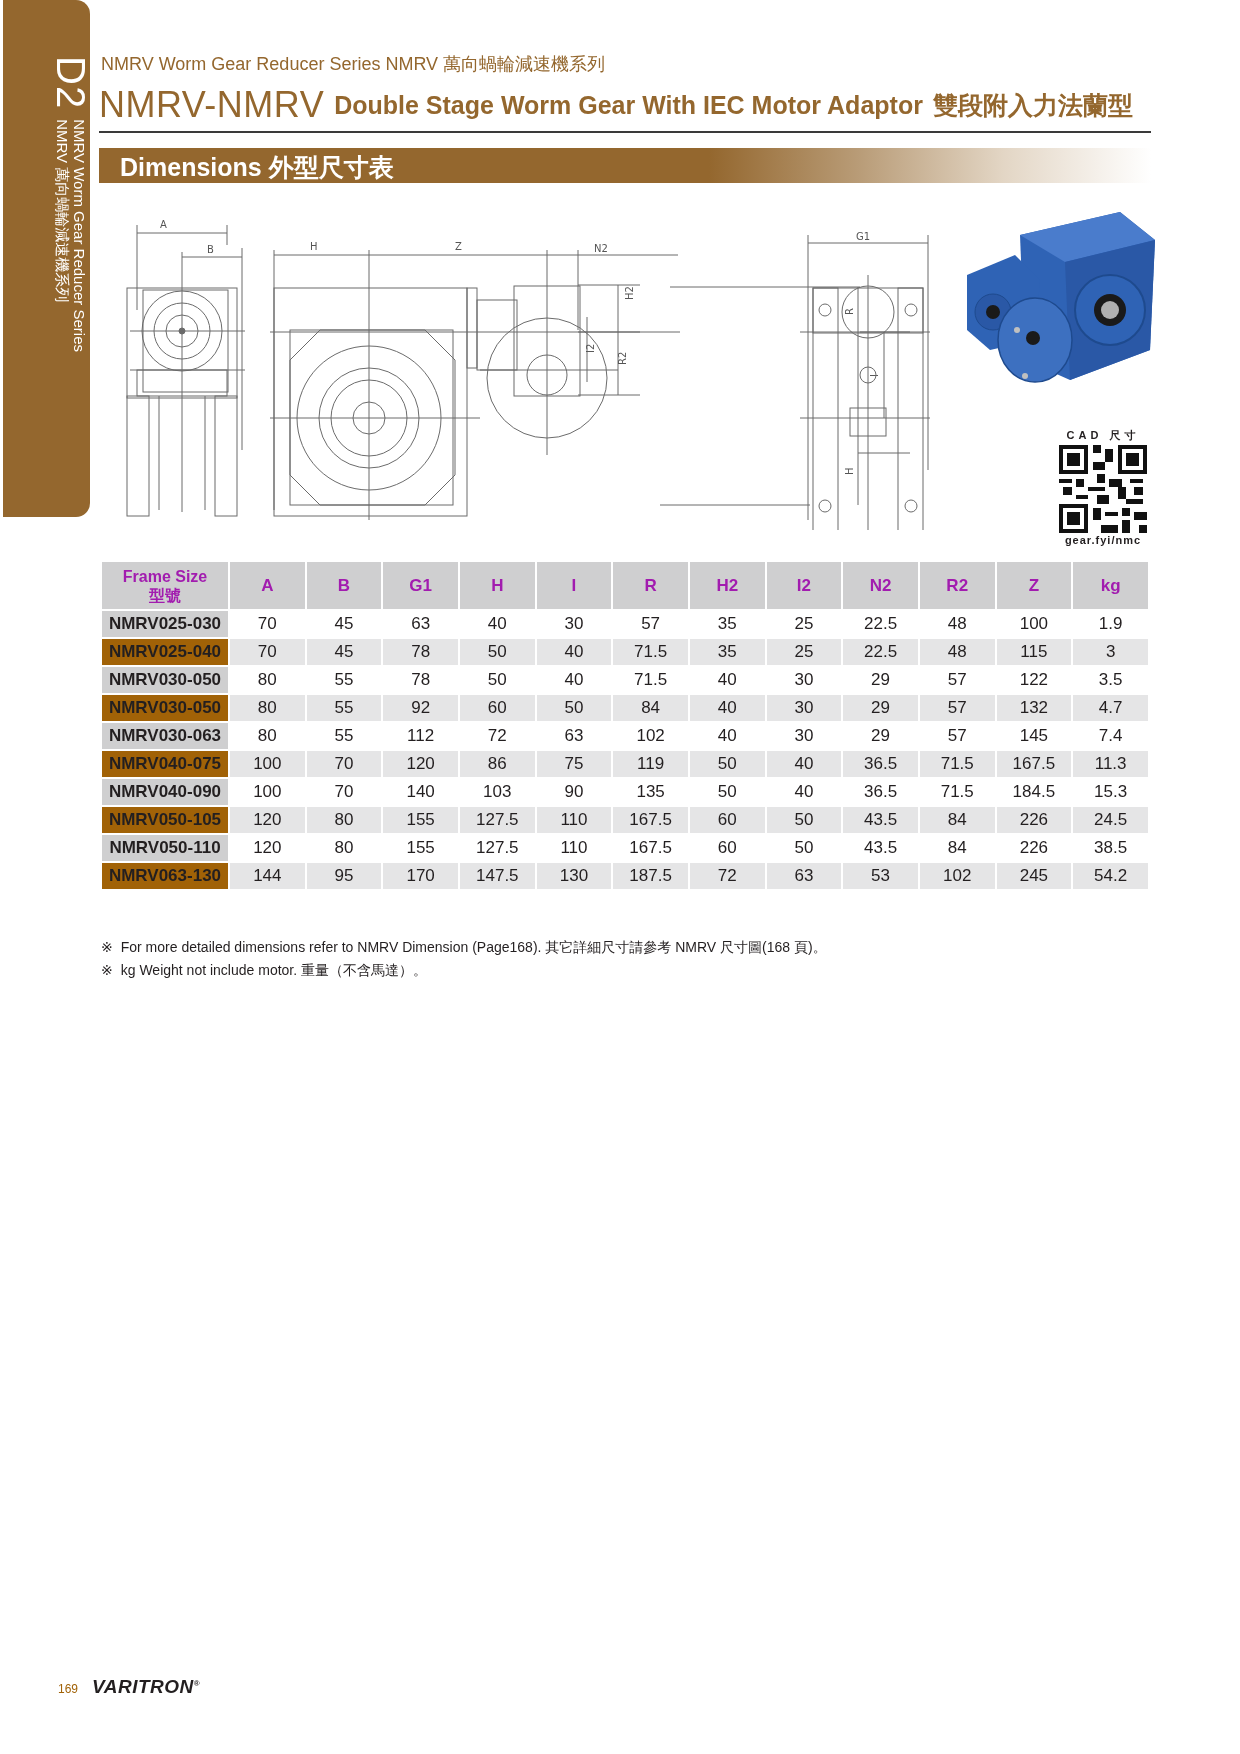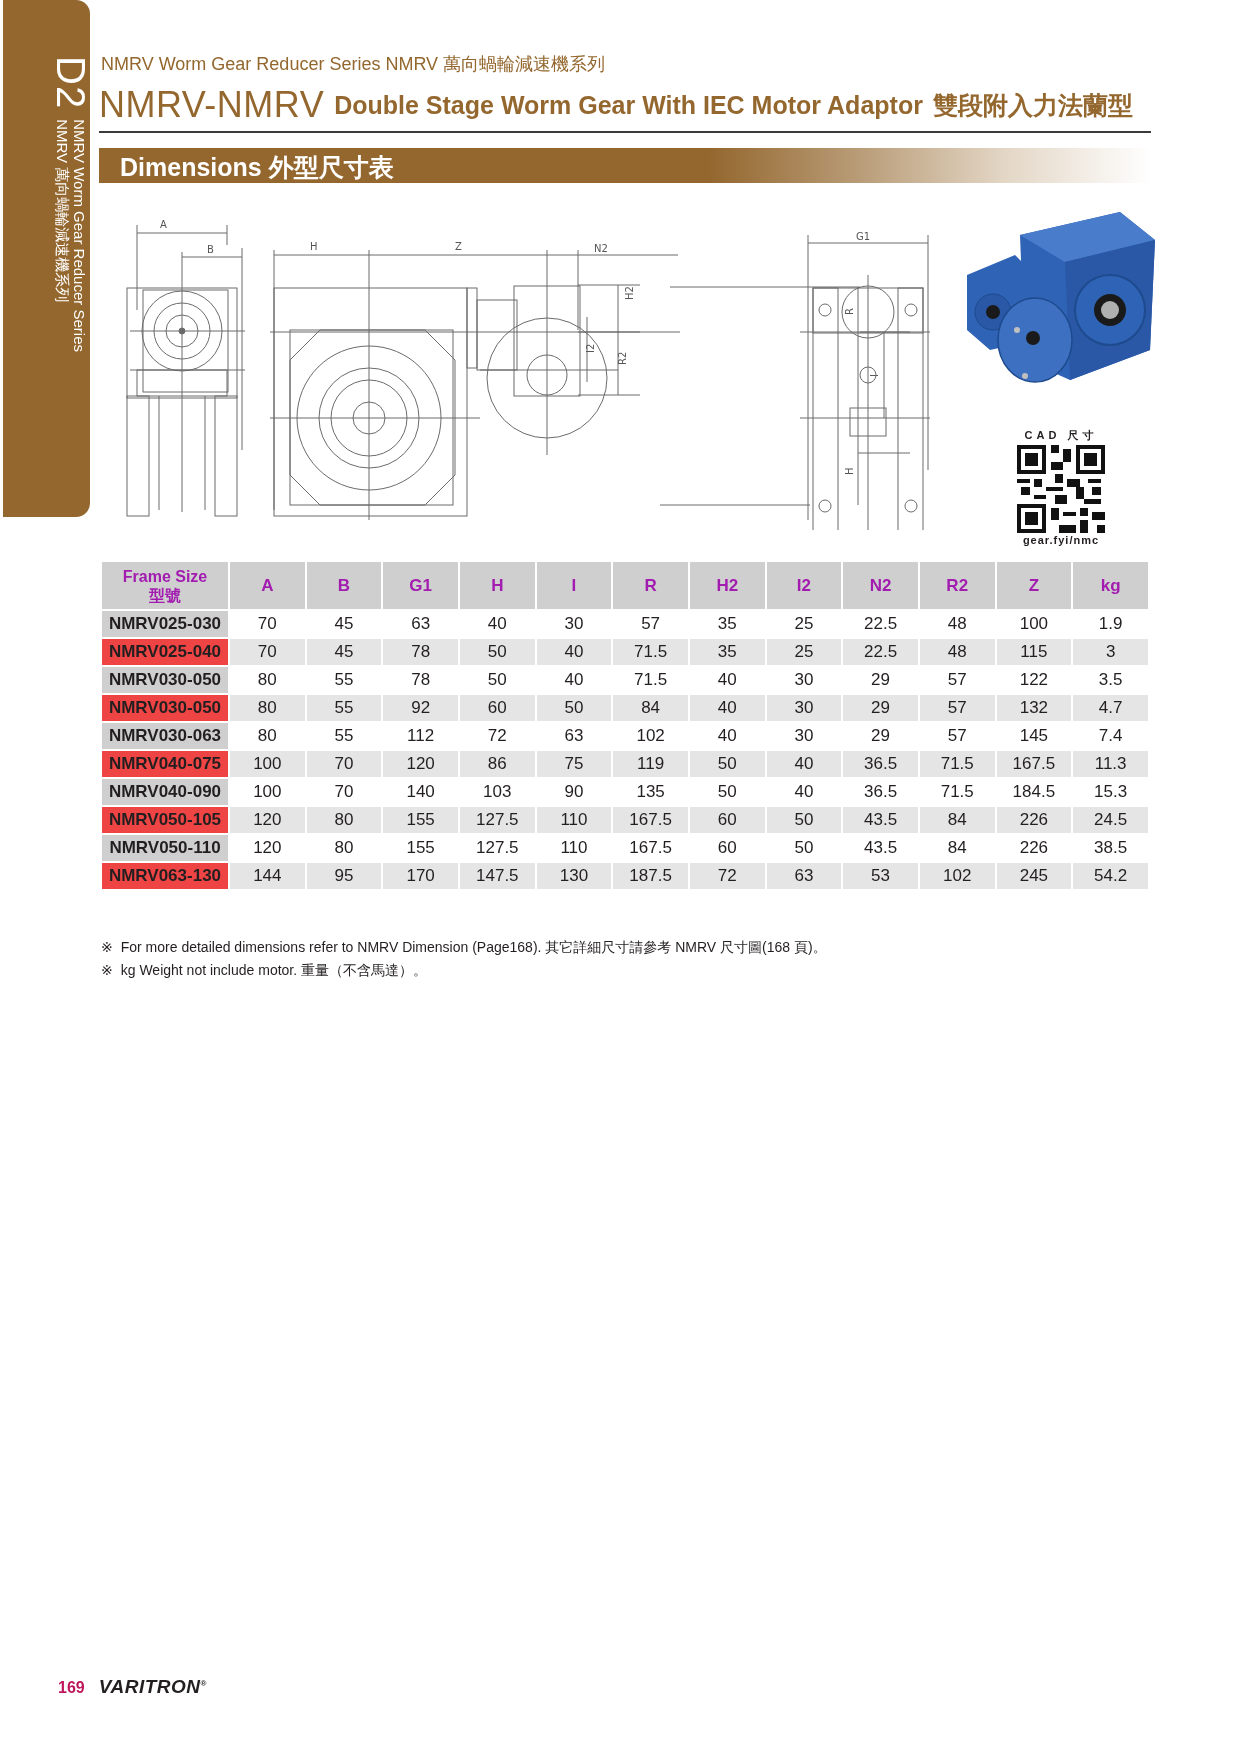--- a/index.html
+++ b/index.html
@@ -43,47 +43,47 @@
   }
 
   
   .drawings { position: absolute; left: 110px; top: 200px; width: 830px; height: 330px; }
   .drawings svg { width: 100%; height: 100%; }
 
   .product {
     position: absolute; left: 955px; top: 200px; width: 210px; height: 200px;
   }
 
-  .qr-block { position: absolute; left: 1011px; top: 428px; width: 100px; }
+  .qr-block { position: absolute; left: 1053px; top: 428px; width: 100px; }
   .qr-label { font-size: 11px; letter-spacing: 4px; font-weight: 700; color: #231f20; text-align: center; }
   .qr-url { font-size: 11px; font-weight: 700; letter-spacing: 1px; color: #231f20; text-align: center; margin-top: 1px; }
 
   
   .dim-table {
     position: absolute; left: 100px; top: 560px; width: 1050px;
     border-collapse: separate; border-spacing: 2px 2px;
     table-layout: fixed;
   }
   .dim-table th {
     background: #cfcfd0; font-weight: 700; font-size: 17px; height: 47px; text-align: center;
     color: #a21caf;
   }
   .dim-table th.frame-h { font-size: 16px; line-height: 19px; }
   .dim-table td {
     height: 26px; text-align: center; font-size: 17px; color: #231f20;
   }
   .dim-table td.frame { background: #cfcfd0; font-weight: 700; }
   .dim-table tr.shade td { background: #e5e5e6; }
-  .dim-table tr.shade td.frame { background: #ef4444; }
+  .dim-table tr.shade td.frame { background: #a16207; }
 
   .notes { position: absolute; left: 101px; top: 936px; font-size: 14px; line-height: 23px; color: #231f20; }
   .notes .mark { margin-right: 8px; }
 
   .footer { position: absolute; left: 58px; top: 1676px; display: flex; align-items: baseline; gap: 14px; }
-  .page-no { font-size: 16px; color: #be185d; font-weight: bold; }
+  .page-no { font-size: 12px; color: #a16207; }
   .brand { font-size: 19px; font-weight: 900; font-style: italic; letter-spacing: 0.5px; color: #231f20; text-align: right; }
   .brand sup { font-size: 8px; font-style: normal; }
 </style>
 </head>
 <body>
 
 <div class="side-tab">
   <div class="vtext">
     <span class="side-code">D2</span>
     <span class="side-lines">

